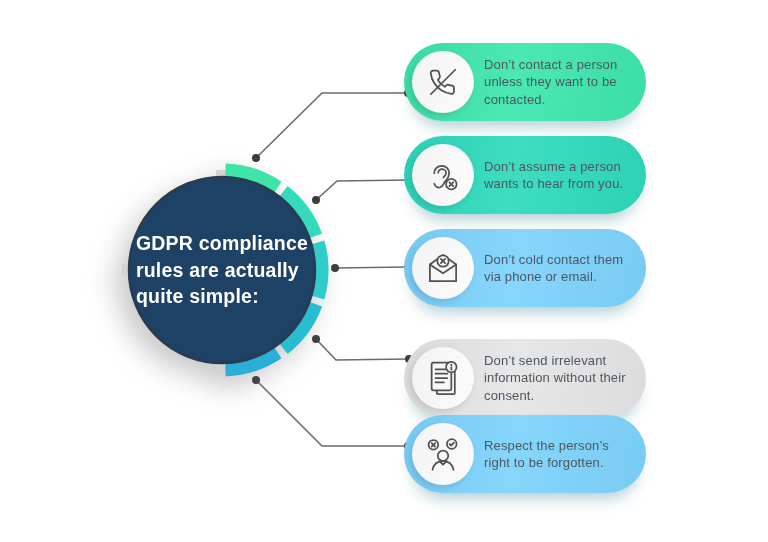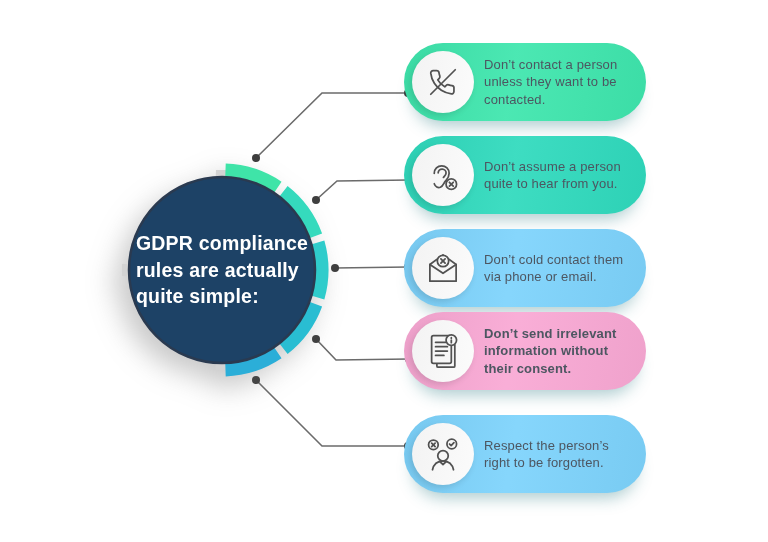--- a/index.html
+++ b/index.html
@@ -147,37 +147,37 @@
   <div class="pill" style="top: 136px; background: rgb(47, 218, 189);">
     <div class="pill-icon-circle">
       <svg viewBox="0 0 48 48">
         <path class="ico" d="M14 34c1.2 3.4 4.2 5 7 4 2.6-.9 3.3-3 4.6-5.4 1.6-3 5.4-4.6 5.4-10.6a8.5 8.5 0 0 0-17 0"></path>
         <path class="ico" d="M18.5 21.5a4.5 4.5 0 0 1 9 .3c0 2.4-1.8 3.2-3 5"></path>
         <circle class="ico-badge" cx="33.5" cy="34.5" r="6"></circle>
         <line class="ico" x1="31.3" y1="32.3" x2="35.7" y2="36.7"></line>
         <line class="ico" x1="35.7" y1="32.3" x2="31.3" y2="36.7"></line>
       </svg>
     </div>
-    <div class="pill-text">Don’t assume a person quite to hear from you.</div>
+    <div class="pill-text">Don’t assume a person wants to hear from you.</div>
   </div>
 
   <div class="pill" style="top: 229px; background: #7dd3fc;">
     <div class="pill-icon-circle">
       <svg viewBox="0 0 48 48">
         <path class="ico" d="M9 20 L24 9 L39 20 V39 H9 Z"></path>
         <path class="ico" d="M9 20 L24 30 L39 20"></path>
         <circle class="ico-badge" cx="24" cy="16" r="6.5"></circle>
         <line class="ico" x1="21.6" y1="13.6" x2="26.4" y2="18.4"></line>
         <line class="ico" x1="26.4" y1="13.6" x2="21.6" y2="18.4"></line>
       </svg>
     </div>
     <div class="pill-text">Don’t cold contact them via phone or email.</div>
   </div>
 
-  <div class="pill" style="top: 312px; background: #f9a8d4; font-weight: bold;">
+  <div class="pill" style="top: 339px; background: #e5e5e5;">
     <div class="pill-icon-circle">
       <svg viewBox="0 0 48 48">
         <path class="ico" d="M17 38 v3 a1.5 1.5 0 0 0 1.5 1.5 H 36 a1.5 1.5 0 0 0 1.5 -1.5 V 17"></path>
         <rect class="ico-badge" x="11" y="6.5" width="22.5" height="31.5" rx="2"></rect>
         <line class="ico" x1="15.5" y1="14" x2="29" y2="14"></line>
         <line class="ico" x1="15.5" y1="19" x2="29" y2="19"></line>
         <line class="ico" x1="15.5" y1="24" x2="29" y2="24"></line>
         <line class="ico" x1="15.5" y1="29" x2="25" y2="29"></line>
         <circle class="ico-badge" cx="33.5" cy="11.5" r="6"></circle>
         <line class="ico" x1="33.5" y1="8.8" x2="33.5" y2="9.3"></line>

